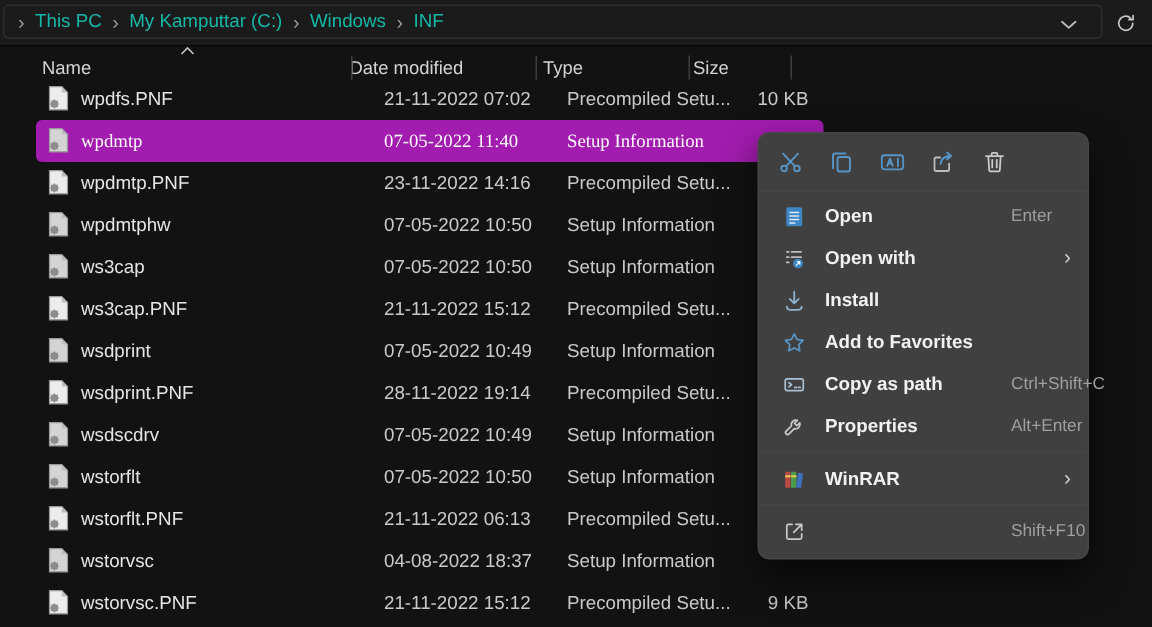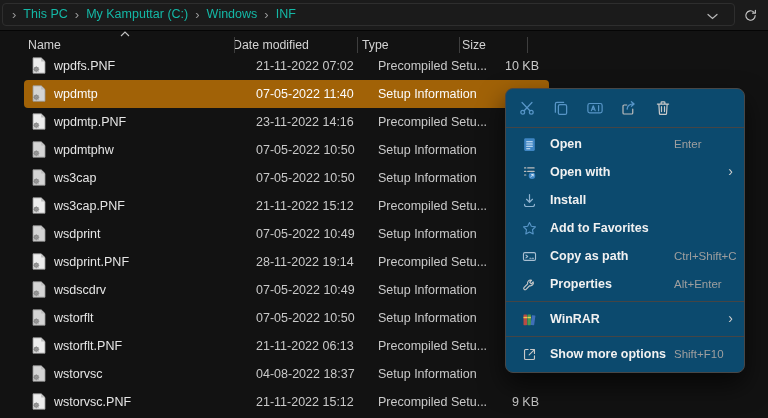--- a/index.html
+++ b/index.html
@@ -19,30 +19,30 @@
   .refresh-btn{position:absolute;right:9px;top:6px;width:18px;height:18px;display:flex;align-items:center;justify-content:center;}
   
   .headers{position:absolute;left:0;top:34px;width:535px;height:22px;color:#d3d3d3;}
   .h-label{position:absolute;top:3px;line-height:16px;font-size:12.3px;}
   .h-name{left:28px;} .h-date{left:233px;} .h-type{left:362px;} .h-size{left:462px;}
   .h-sep{position:absolute;top:3px;width:1px;height:16px;background:#3e3e3e;}
   .sort-caret{position:absolute;left:120px;top:-3px;}
   
   .rows{position:absolute;left:16px;top:52px;width:535px;}
   .row{position:relative;height:28px;margin-left:8px;width:525px;border-radius:4px;}
-  .row.selected{background:#a16207;}
+  .row.selected{background:#a21caf;font-family:Liberation Serif, serif;}
   .row.selected .c-name,.row.selected .c-date,.row.selected .c-type,.row.selected .c-size{color:#fbfbfb;}
   .f-icon{position:absolute;left:8px;top:5px;width:14px;height:17px;}
   .c-name{position:absolute;left:30px;line-height:28px;color:#e5e5e5;}
   .c-date{position:absolute;left:232px;line-height:28px;color:#c9c9c9;}
   .c-type{position:absolute;left:354px;line-height:28px;color:#c9c9c9;}
   .c-size{position:absolute;right:10px;line-height:28px;color:#c9c9c9;}
   .row.pnf .page{fill:#ececec;} .row.inf .page{fill:#d4d4d4;}
   
-  .menu{position:absolute;left:505px;top:88px;width:240px;background:#0c4a6e;border:1px solid #474747;border-radius:8px;box-shadow:0 12px 26px rgba(0,0,0,.6);box-sizing:border-box;padding-bottom:4px;z-index:5;}
+  .menu{position:absolute;left:505px;top:88px;width:221px;background:#404040;border:1px solid #474747;border-radius:8px;box-shadow:0 12px 26px rgba(0,0,0,.6);box-sizing:border-box;padding-bottom:4px;z-index:5;}
   .qa-row{height:38px;display:flex;align-items:center;padding:0 4px;}
   .qa-btn{width:34px;height:30px;display:flex;align-items:center;justify-content:center;border-radius:4px;background:transparent;border:none;padding:0;cursor:default;}
   .menu-sep{height:1px;background:#454545;}
   .group-sep{height:1px;background:#454545;margin:3px 0;}
   .menu-items{padding-top:2px;}
   .mi{position:relative;height:28px;border-radius:4px;}
   .mi-icon{position:absolute;left:14px;top:5px;width:18px;height:18px;display:flex;align-items:center;justify-content:center;}
   .mi-label{position:absolute;left:44px;line-height:28px;color:#f1f1f1;font-size:12.5px;font-weight:bold;}
   .mi.default .mi-label{font-weight:bold;}
   .mi-shortcut{position:absolute;left:168px;line-height:28px;color:#9f9f9f;font-size:11.5px;}
@@ -436,18 +436,17 @@
 
     <div class="group-sep"></div>
 
     <div class="mi">
       <span class="mi-icon">
         <svg width="17" height="17" viewBox="0 0 24 24" fill="none" stroke="#c9c9c9" stroke-width="1.6" stroke-linecap="round" stroke-linejoin="round">
           <path d="M10 5H6.5A1.5 1.5 0 0 0 5 6.5v11A1.5 1.5 0 0 0 6.5 19h11a1.5 1.5 0 0 0 1.5-1.5V14"></path>
           <path d="M13.5 5H19v5.5M19 5l-7.5 7.5"></path>
         </svg>
       </span>
-      <span class="mi-label">Show more options</span>
       <span class="mi-shortcut">Shift+F10</span>
     </div>
 
   </div>
 </div>
 
 </body></html>

